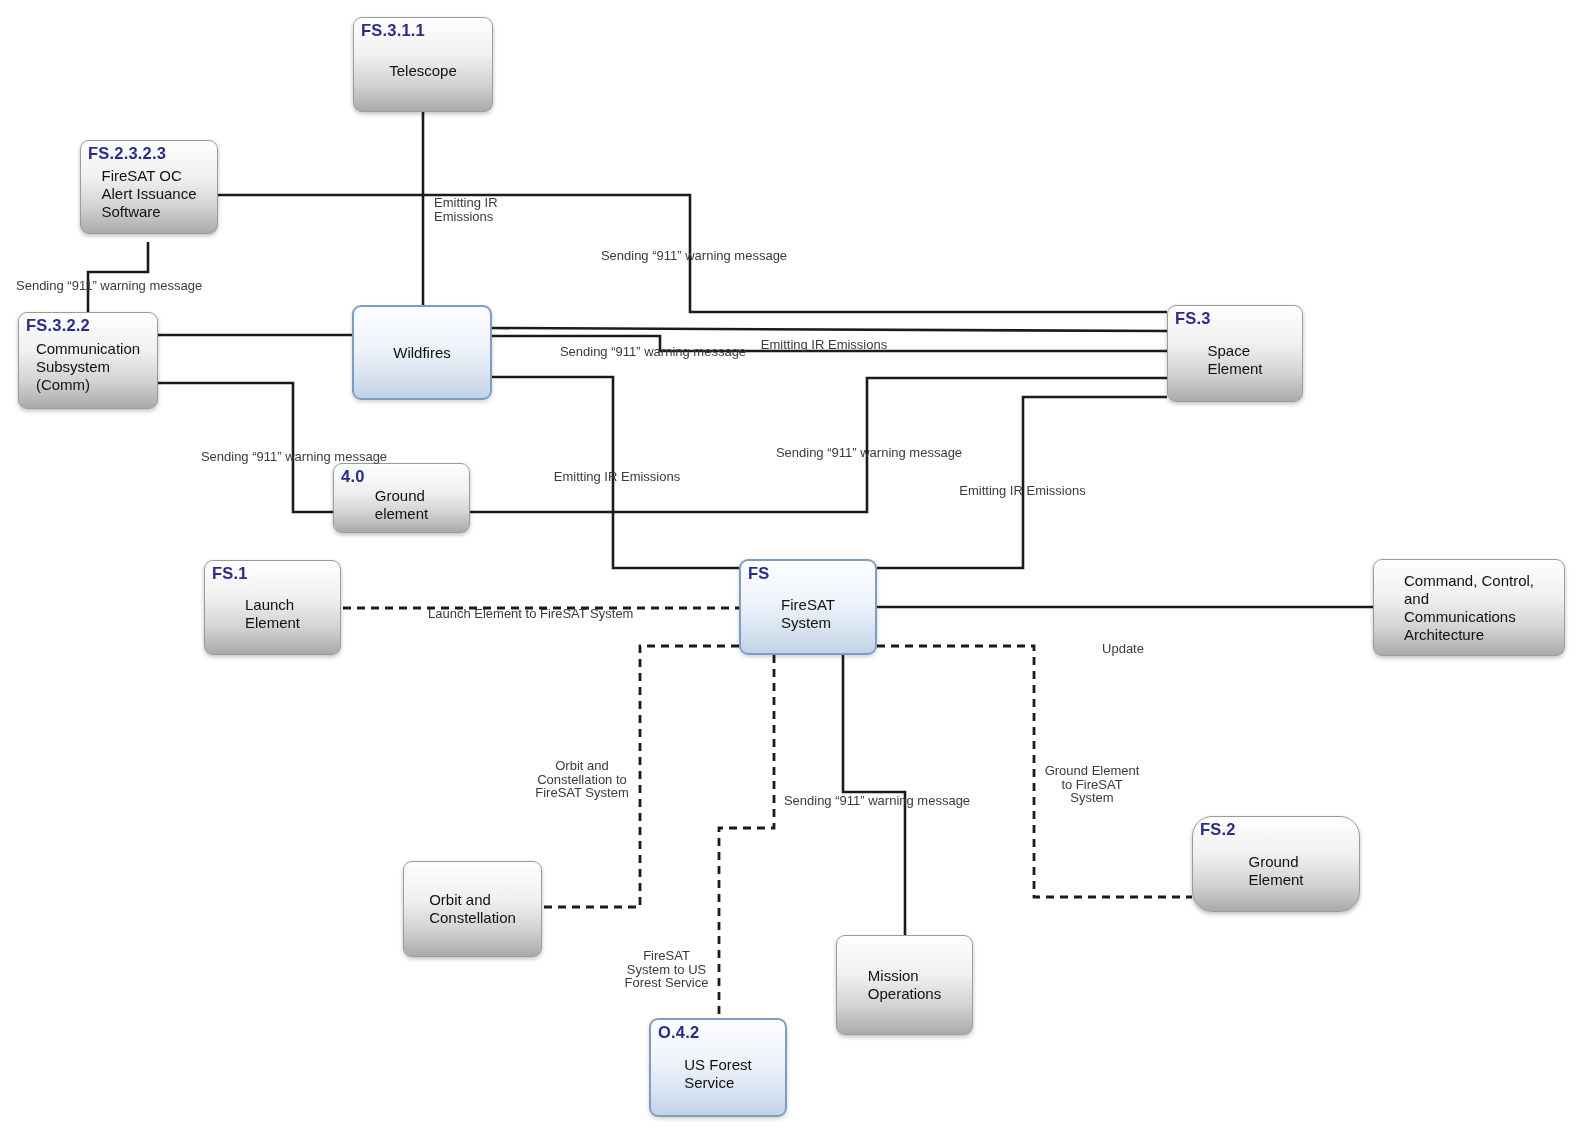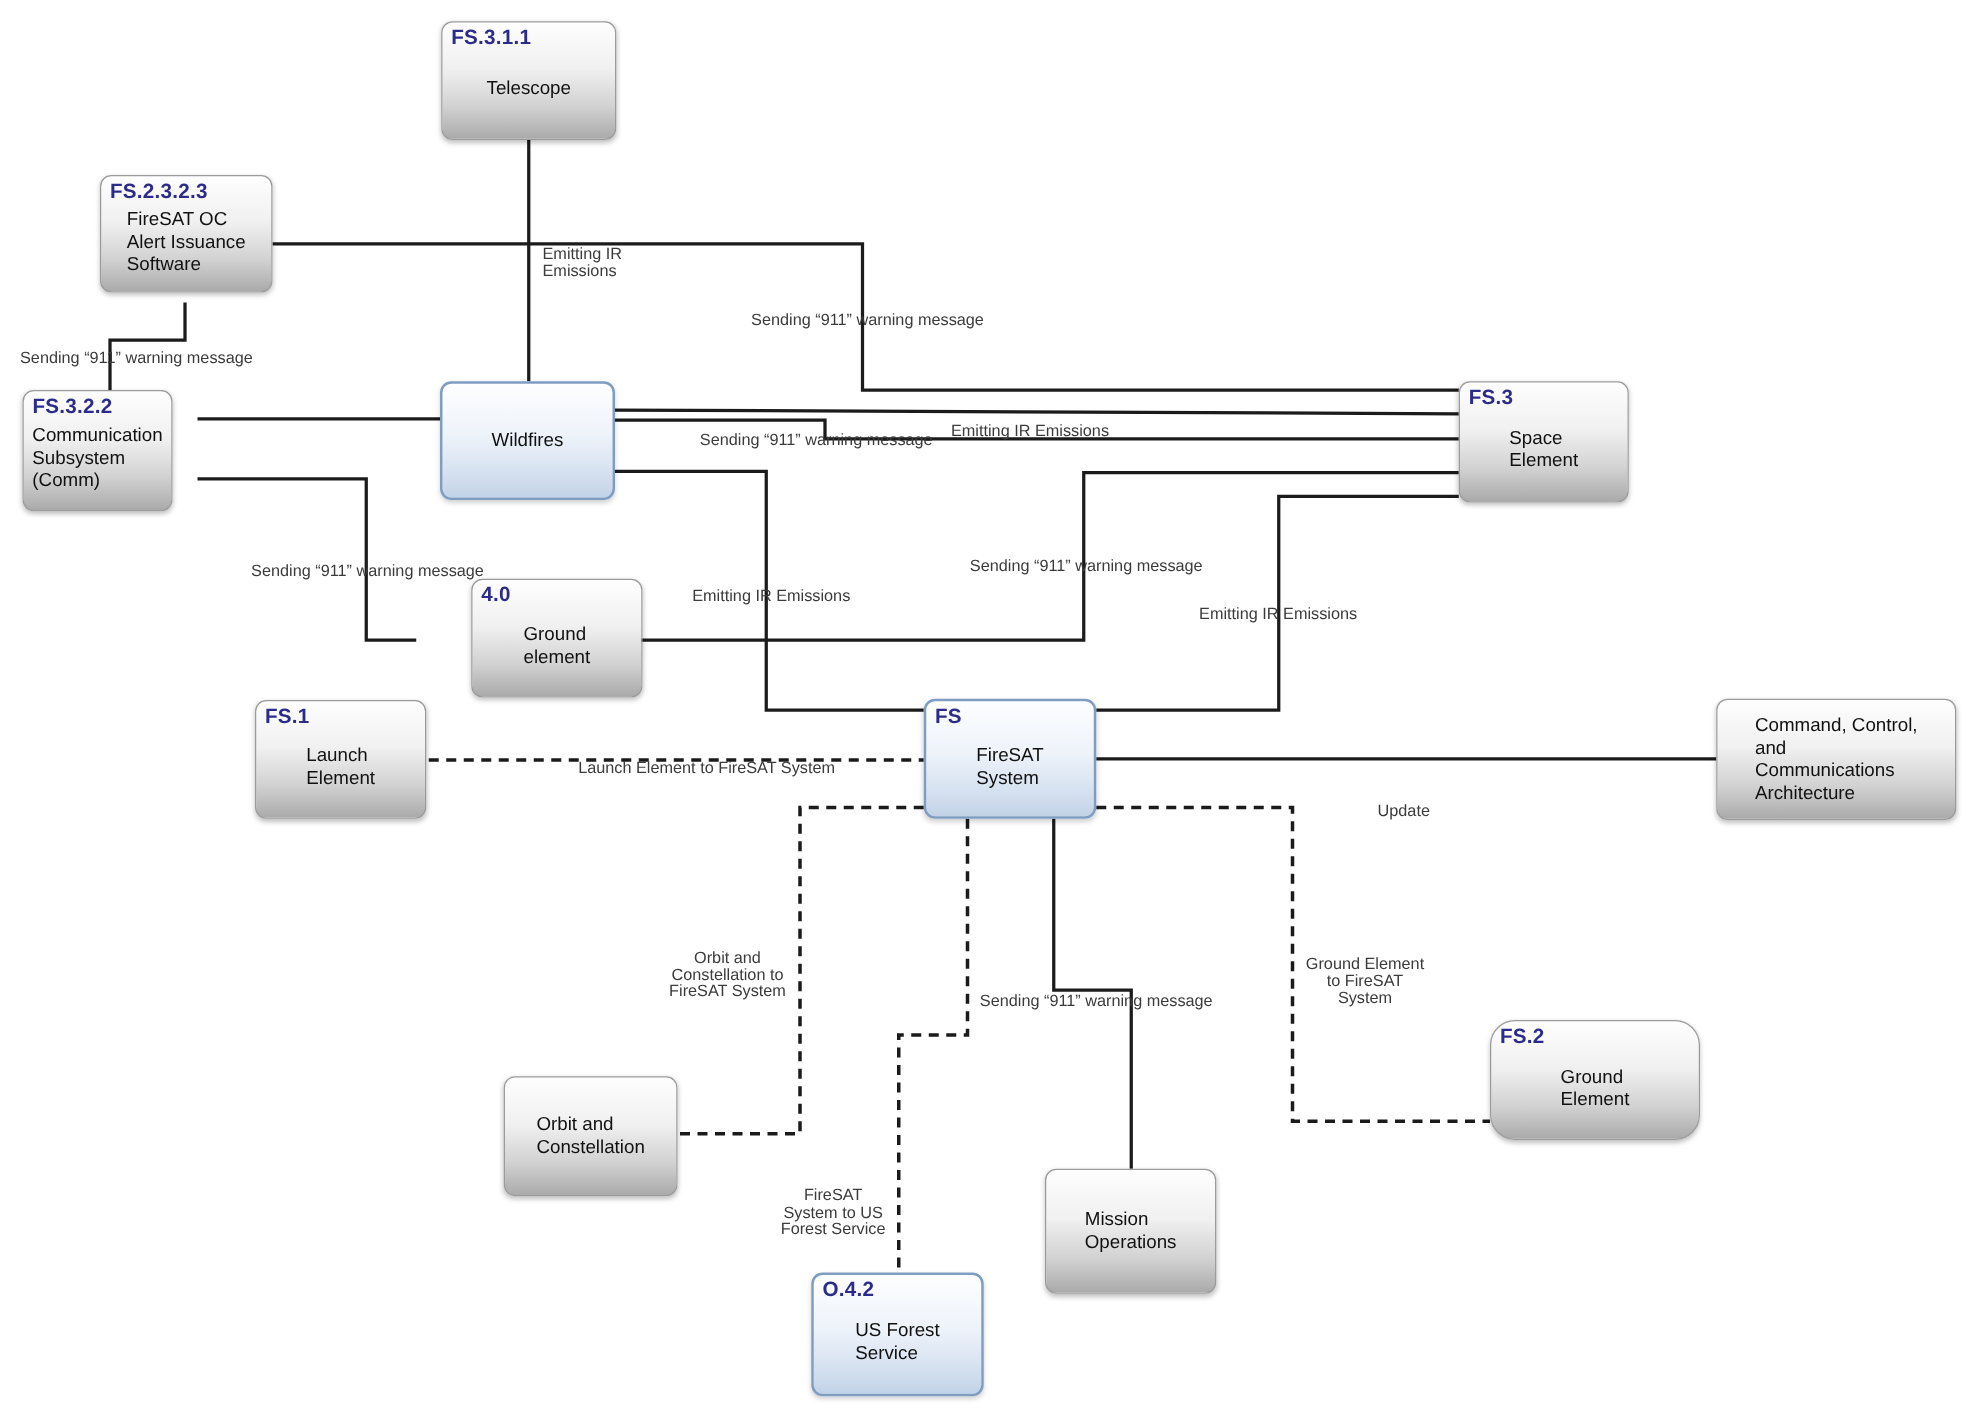--- a/index.html
+++ b/index.html
@@ -64,43 +64,43 @@
   .elabel {
     position: absolute;
     font-size: 13px;
     line-height: 13.5px;
     color: #3b3b3b;
     white-space: pre-line;
   }
   
   #n-telescope   { left: 353px;  top: 17px;  width: 140px; height: 95px; }
   #n-firesat-oc  { left: 80px;   top: 140px; width: 138px; height: 94px; }
-  #n-comm        { left: 18px;   top: 312px; width: 120px; height: 97px; }
+  #n-comm        { left: 18px;   top: 312px; width: 140px; height: 97px; }
   #n-wildfires   { left: 352px;  top: 305px; width: 140px; height: 95px; }
   #n-space       { left: 1167px; top: 305px; width: 136px; height: 97px; }
-  #n-ground40    { left: 333px;  top: 463px; width: 137px; height: 95px; margin-left: 44px; }
+  #n-ground40    { left: 333px;  top: 463px; width: 137px; height: 70px; }
   #n-launch      { left: 204px;  top: 560px; width: 137px; height: 95px; }
   #n-firesat     { left: 739px;  top: 559px; width: 138px; height: 96px; }
   #n-c3a         { left: 1373px; top: 559px; width: 192px; height: 97px; }
   #n-orbit       { left: 403px;  top: 861px; width: 139px; height: 96px; }
   #n-usfs        { left: 649px;  top: 1018px; width: 138px; height: 99px; }
   #n-missionops  { left: 836px;  top: 935px; width: 137px; height: 100px; }
   #n-ground-fs2  { left: 1192px; top: 816px; width: 168px; height: 96px; border-radius: 20px; }
   
   #l-ir-telescope    { left: 434px;  top: 196px; width: 84px;  text-align: left; }
   #l-911-top         { left: 588px;  top: 249px; width: 212px; text-align: center; }
   #l-911-alert       { left: 16px;   top: 279px; width: 214px; text-align: left; }
   #l-ir-wf-space     { left: 755px;  top: 338px; width: 138px; text-align: center; }
   #l-911-wf-space    { left: 555px;  top: 345px; width: 196px; text-align: center; }
   #l-911-comm-ground { left: 188px;  top: 450px; width: 212px; text-align: center; }
   #l-911-ground-space{ left: 764px;  top: 446px; width: 210px; text-align: center; }
   #l-ir-wf-fs        { left: 543px;  top: 470px; width: 148px; text-align: center; }
   #l-ir-fs-space     { left: 950px;  top: 484px; width: 145px; text-align: center; }
   #l-update          { left: 1090px; top: 614px; width: 66px;  text-align: center; margin-top: 28px; }
-  #l-launch-fs       { left: 428px;  top: 607px; width: 240px; text-align: right; }
+  #l-launch-fs       { left: 428px;  top: 607px; width: 240px; text-align: left; }
   #l-orbit-fs        { left: 530px;  top: 759px; width: 104px; text-align: center; }
   #l-ground-fs       { left: 1036px; top: 764px; width: 112px; text-align: center; }
   #l-fs-usfs         { left: 616px;  top: 949px; width: 101px; text-align: center; }
   #l-911-fs-mission  { left: 772px;  top: 794px; width: 210px; text-align: center; }
 </style>
 </head>
 <body>
 
 <div class="canvas">
 

